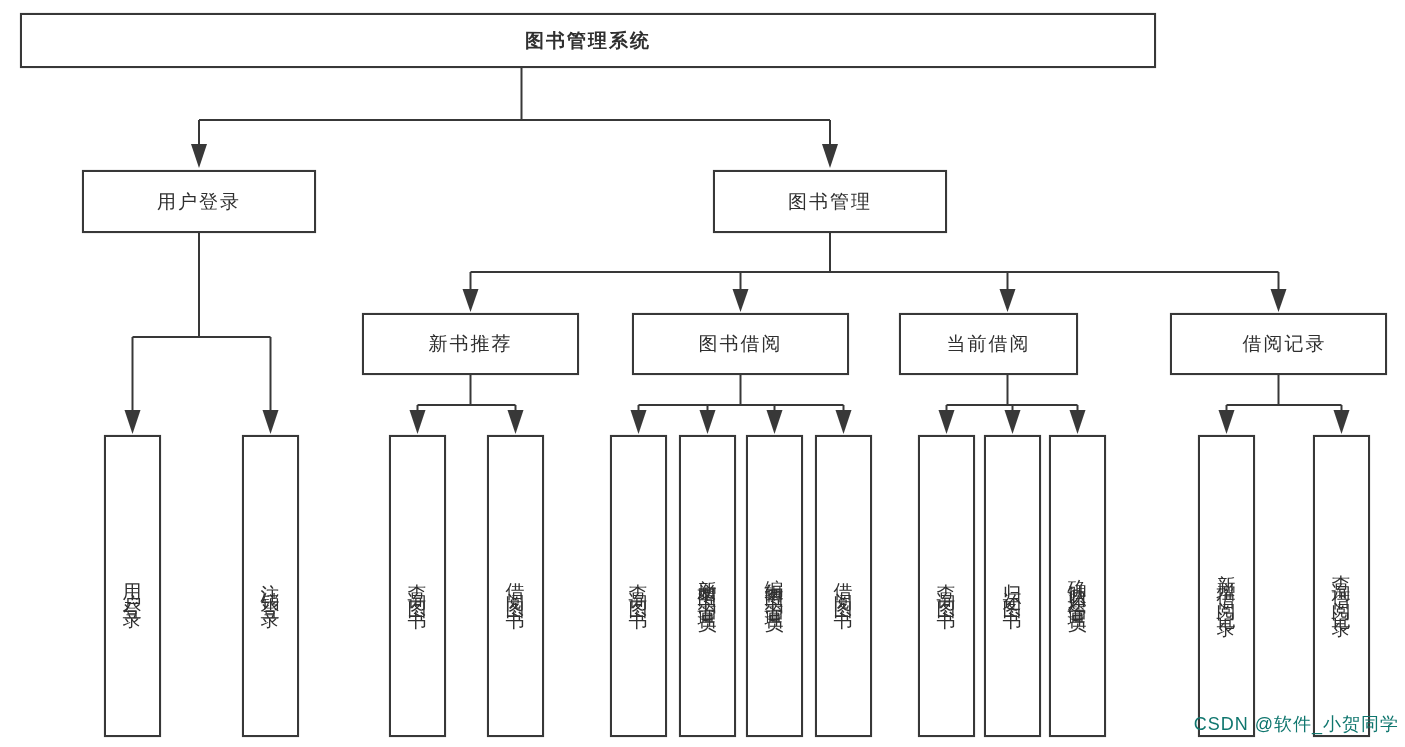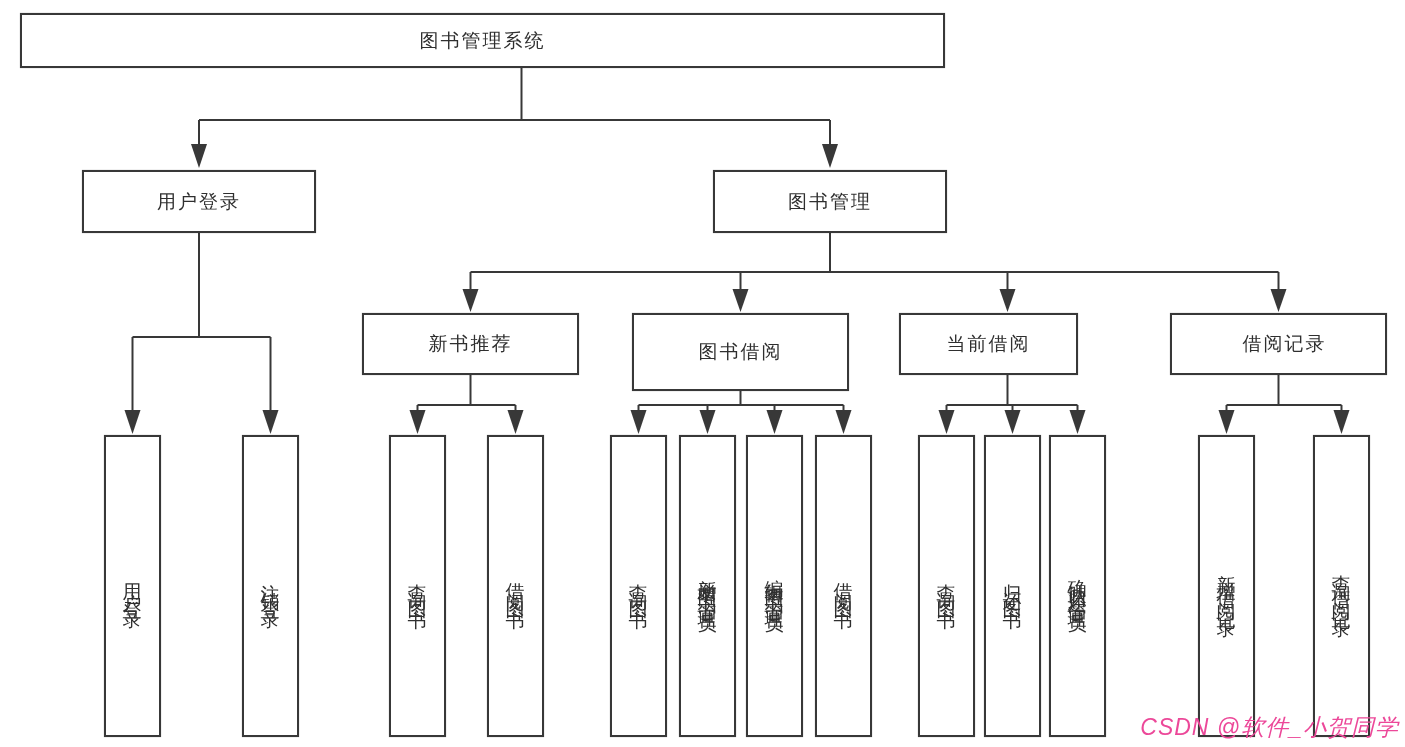--- a/index.html
+++ b/index.html
@@ -35,26 +35,25 @@
     letter-spacing: 9px;
     font-size: 19px;
     color: #2f2f2f;
     line-height: 1;
   }
   .vlabel.tight { letter-spacing: 5px; }
   .watermark {
     position: absolute;
     top: 712px;
     right: 6px;
-    font-size: 23px;
-    color: #ec4899;
+    font-size: 18px;
+    color: #0f766e;
     letter-spacing: 1px;
     z-index: 5;
     white-space: nowrap;
-    font-style: italic;
   }
 </style>
 </head>
 <body>
 
 <div class="canvas">
 
   <svg class="wires" viewBox="0 0 1405 747" xmlns="http://www.w3.org/2000/svg">
     <g stroke="#383838" stroke-width="2" fill="none">
 
@@ -117,35 +116,35 @@
       <polygon points="766.5,410 782.5,410 774.5,434"></polygon>
       <polygon points="835.5,410 851.5,410 843.5,434"></polygon>
       <polygon points="938.5,410 954.5,410 946.5,434"></polygon>
       <polygon points="1004.5,410 1020.5,410 1012.5,434"></polygon>
       <polygon points="1069.5,410 1085.5,410 1077.5,434"></polygon>
       <polygon points="1218.5,410 1234.5,410 1226.5,434"></polygon>
       <polygon points="1333.5,410 1349.5,410 1341.5,434"></polygon>
     </g>
   </svg>
 
-  <div class="box" style="left:20px; top:13px; width:925px; height:55px;">
+  <div class="box" style="left:20px; top:13px; width:1136px; height:55px;font-weight:bold;">
     <span>图书管理系统</span>
   </div>
 
   <div class="box" style="left:82px; top:170px; width:234px; height:63px;">
     <span>用户登录</span>
   </div>
   <div class="box" style="left:713px; top:170px; width:234px; height:63px;">
     <span>图书管理</span>
   </div>
 
   <div class="box" style="left:362px; top:313px; width:217px; height:62px;">
     <span>新书推荐</span>
   </div>
-  <div class="box" style="left:632px; top:313px; width:217px; height:78px;">
+  <div class="box" style="left:632px; top:313px; width:217px; height:62px;">
     <span>图书借阅</span>
   </div>
   <div class="box" style="left:899px; top:313px; width:179px; height:62px;">
     <span>当前借阅</span>
   </div>
   <div class="box" style="left:1170px; top:313px; width:217px; height:62px;padding-left:12px;">
     <span>借阅记录</span>
   </div>
 
   <div class="box" style="left:104px; top:435px; width:57px; height:302px;">

